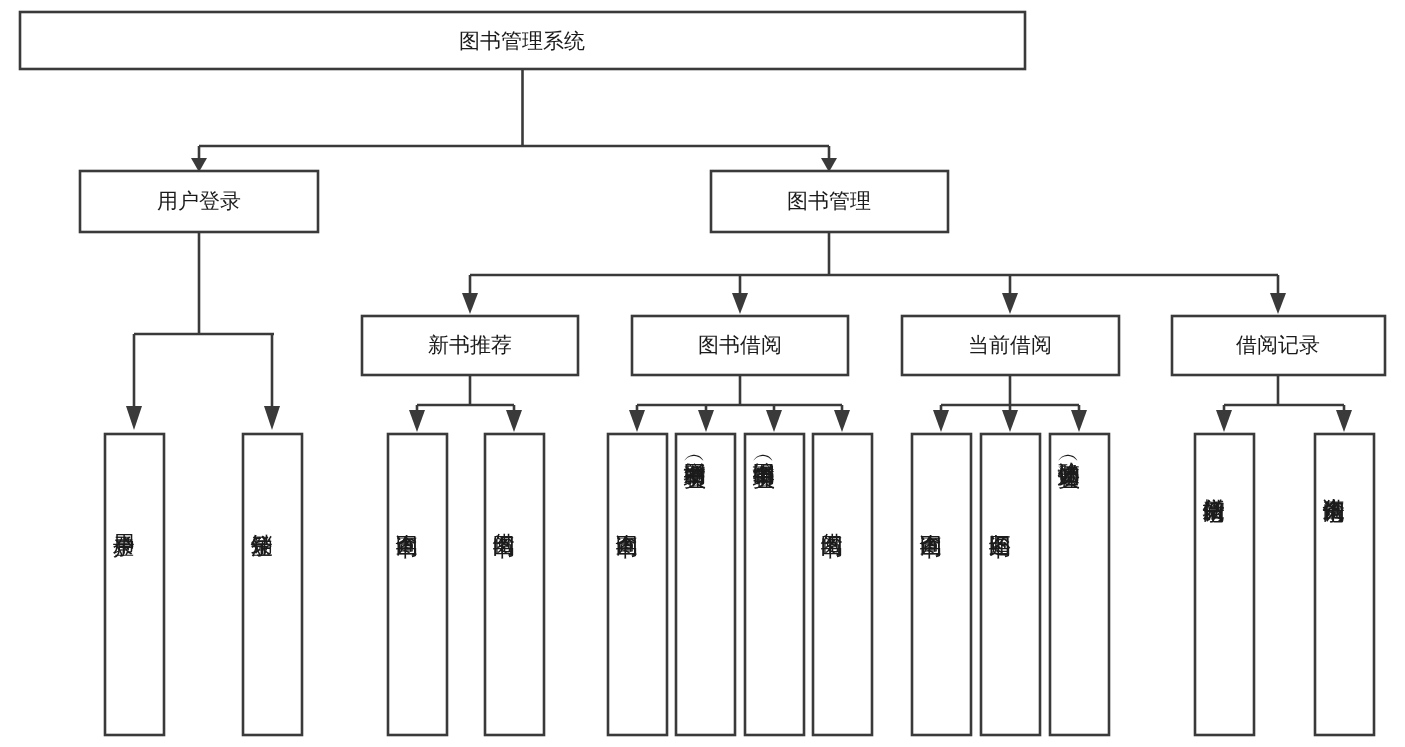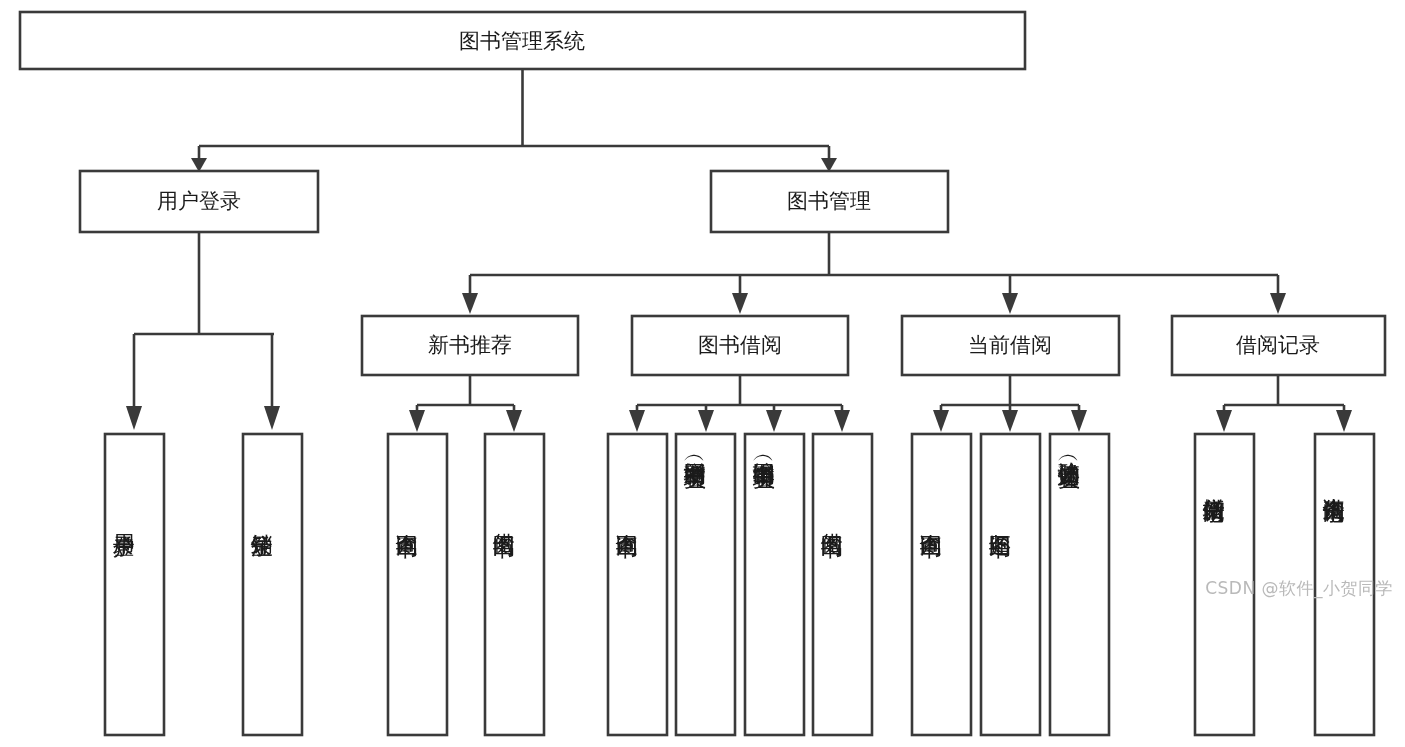--- a/index.html
+++ b/index.html
@@ -224,15 +224,14 @@
   <div class="leaf-label" style="left:752px; top:444px; height:285px;">编辑图书（管理员）</div>
   <div class="leaf-label" style="left:820px; top:516px; height:210px;">借阅图书</div>
 
   <div class="leaf-label" style="left:919px; top:516px; height:210px;">查询图书</div>
   <div class="leaf-label" style="left:988px; top:516px; height:210px;">归还图书</div>
   <div class="leaf-label" style="left:1057px; top:444px; height:285px;">确认归还（管理员）</div>
 
   <div class="leaf-label" style="left:1202px; top:480px; height:250px;">新增借阅记录</div>
   <div class="leaf-label" style="left:1322px; top:480px; height:250px;">查询借阅记录</div>
 
-  <div class="watermark">CSDN @软件_小贺同学</div>
 
 </div>
 
 </body></html>

